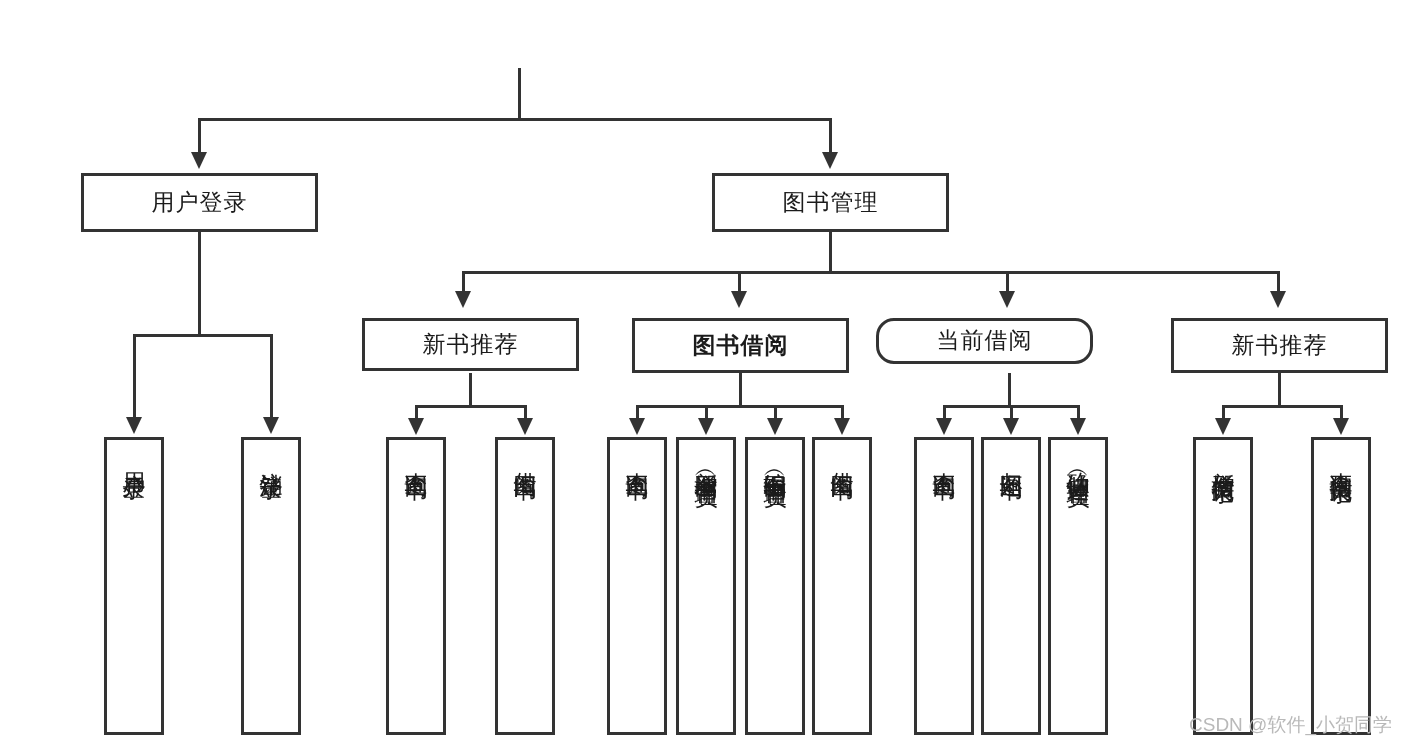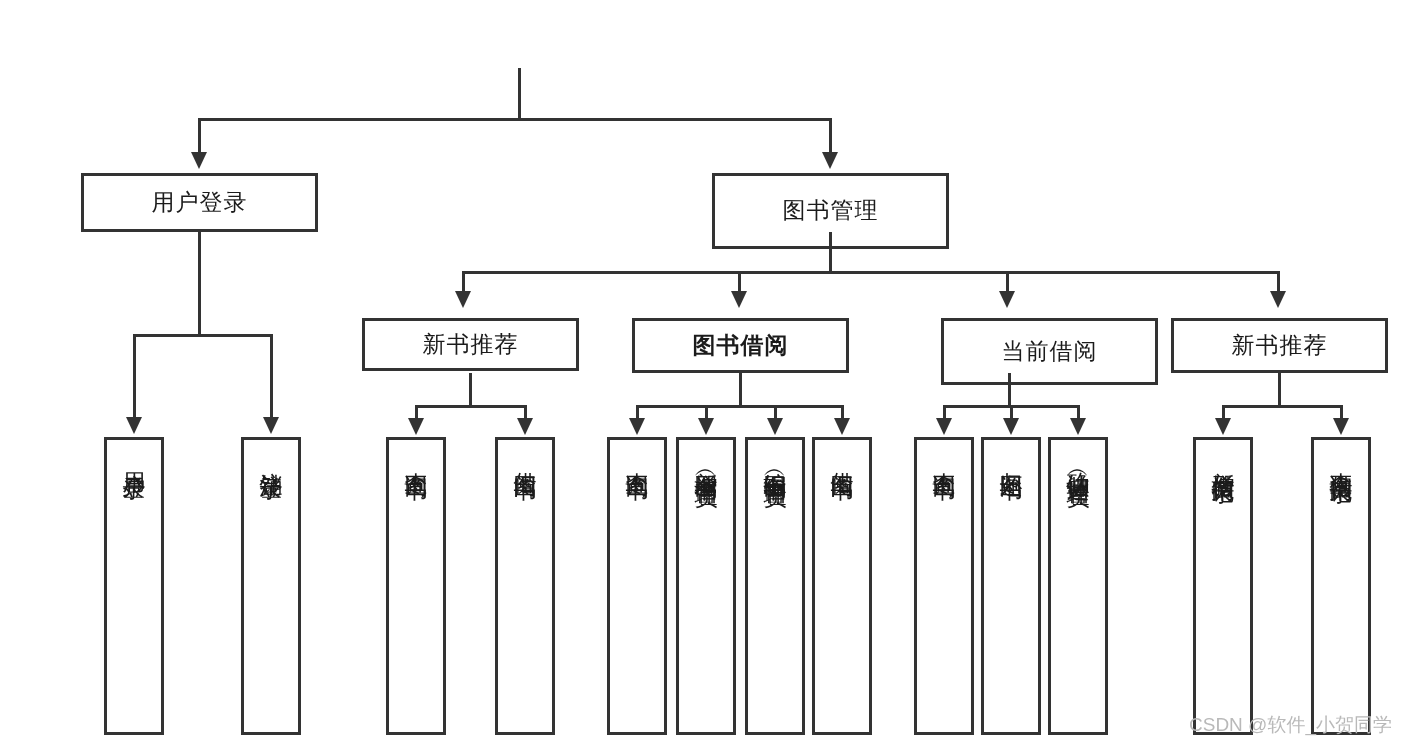--- a/index.html
+++ b/index.html
@@ -85,21 +85,21 @@
   <div class="ln lnh" style="left:198px;top:118px;width:634px;height:3px;"></div>
 
   <div class="ln lnv" style="left:198px;top:118px;width:3px;height:38px;"></div>
   <div class="arrow" style="left:191px;top:152px;"></div>
   <div class="ln lnv" style="left:829px;top:118px;width:3px;height:38px;"></div>
   <div class="arrow" style="left:822px;top:152px;"></div>
 
   <div class="node h" style="left:81px;top:173px;width:237px;height:59px;">
     <span>用户登录</span>
   </div>
-  <div class="node h" style="left:712px;top:173px;width:237px;height:76px;">
+  <div class="node h" style="left:712px;top:173px;width:237px;height:59px;">
     <span>图书管理</span>
   </div>
 
   <div class="ln lnv" style="left:198px;top:232px;width:3px;height:104px;"></div>
   <div class="ln lnh" style="left:133px;top:334px;width:140px;height:3px;"></div>
   <div class="ln lnv" style="left:133px;top:334px;width:3px;height:85px;"></div>
   <div class="arrow" style="left:126px;top:417px;"></div>
   <div class="ln lnv" style="left:270px;top:334px;width:3px;height:85px;"></div>
   <div class="arrow" style="left:263px;top:417px;"></div>
 
@@ -114,21 +114,21 @@
   <div class="arrow" style="left:999px;top:291px;"></div>
   <div class="ln lnv" style="left:1277px;top:271px;width:3px;height:22px;"></div>
   <div class="arrow" style="left:1270px;top:291px;"></div>
 
   <div class="node h" style="left:362px;top:318px;width:217px;height:53px;">
     <span>新书推荐</span>
   </div>
   <div class="node h" style="left:632px;top:318px;width:217px;height:55px;font-weight:bold;">
     <span>图书借阅</span>
   </div>
-  <div class="node h" style="left:941px;top:318px;width:217px;height:67px;">
+  <div class="node h" style="left:876px;top:318px;width:217px;height:46px;border-radius:18px;">
     <span>当前借阅</span>
   </div>
   <div class="node h" style="left:1171px;top:318px;width:217px;height:55px;">
     <span>新书推荐</span>
   </div>
 
   <div class="ln lnv" style="left:469px;top:373px;width:3px;height:34px;"></div>
   <div class="ln lnh" style="left:415px;top:405px;width:112px;height:3px;"></div>
   <div class="ln lnv" style="left:415px;top:405px;width:3px;height:15px;"></div>
   <div class="arrow" style="left:408px;top:418px;"></div>

